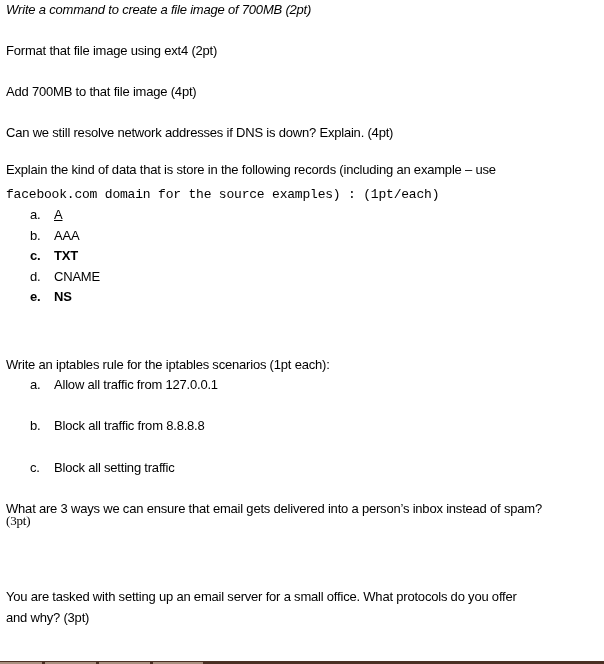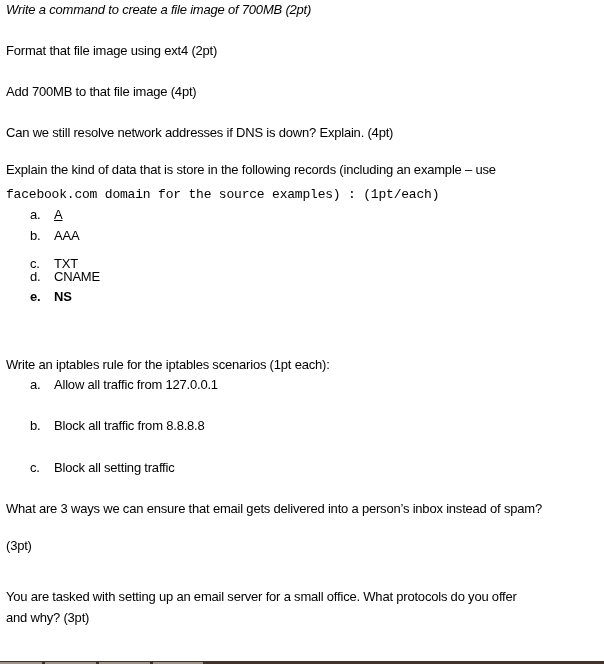--- a/index.html
+++ b/index.html
@@ -65,21 +65,21 @@
   <div>
     <div class="line" style="top:162px;text-align:right;">Explain the kind of data that is store in the following records (including an example – use</div>
     <div class="line" style="top:187px;font-family:Liberation Mono, monospace;">facebook.com domain for the source examples) : (1pt/each)</div>
     <div>
       <div class="sub" style="top:207px;text-decoration:underline;">
         <span class="marker">a.</span><span>A</span>
       </div>
       <div class="sub" style="top:228px;">
         <span class="marker">b.</span><span>AAA</span>
       </div>
-      <div class="sub" style="top:256px;">
+      <div class="sub" style="top:248px;font-weight:bold;">
         <span class="marker">c.</span><span>TXT</span>
       </div>
       <div class="sub" style="top:269px;">
         <span class="marker">d.</span><span>CNAME</span>
       </div>
       <div class="sub" style="top:289px;font-weight:bold;">
         <span class="marker">e.</span><span>NS</span>
       </div>
     </div>
   </div>
@@ -94,21 +94,21 @@
         <span class="marker">b.</span><span>Block all traffic from 8.8.8.8</span>
       </div>
       <div class="sub" style="top:460px;">
         <span class="marker">c.</span><span>Block all setting traffic</span>
       </div>
     </div>
   </div>
 
   <div>
     <div class="line" style="top:501px;">What are 3 ways we can ensure that email gets delivered into a person’s inbox instead of spam?</div>
-    <div class="line" style="top:538px;">(3pt)</div>
+    <div class="line" style="top:513px;font-family:Liberation Serif, serif;">(3pt)</div>
   </div>
 
   <div>
     <div class="line" style="top:589px;">You are tasked with setting up an email server for a small office. What protocols do you offer</div>
     <div class="line" style="top:610px;">and why? (3pt)</div>
   </div>
 
   <div class="bottom-bar"></div>
   <div class="bottom-tab" style="left:0px; width:42px;"></div>
   <div class="bottom-tab" style="left:45px; width:51px;"></div>

